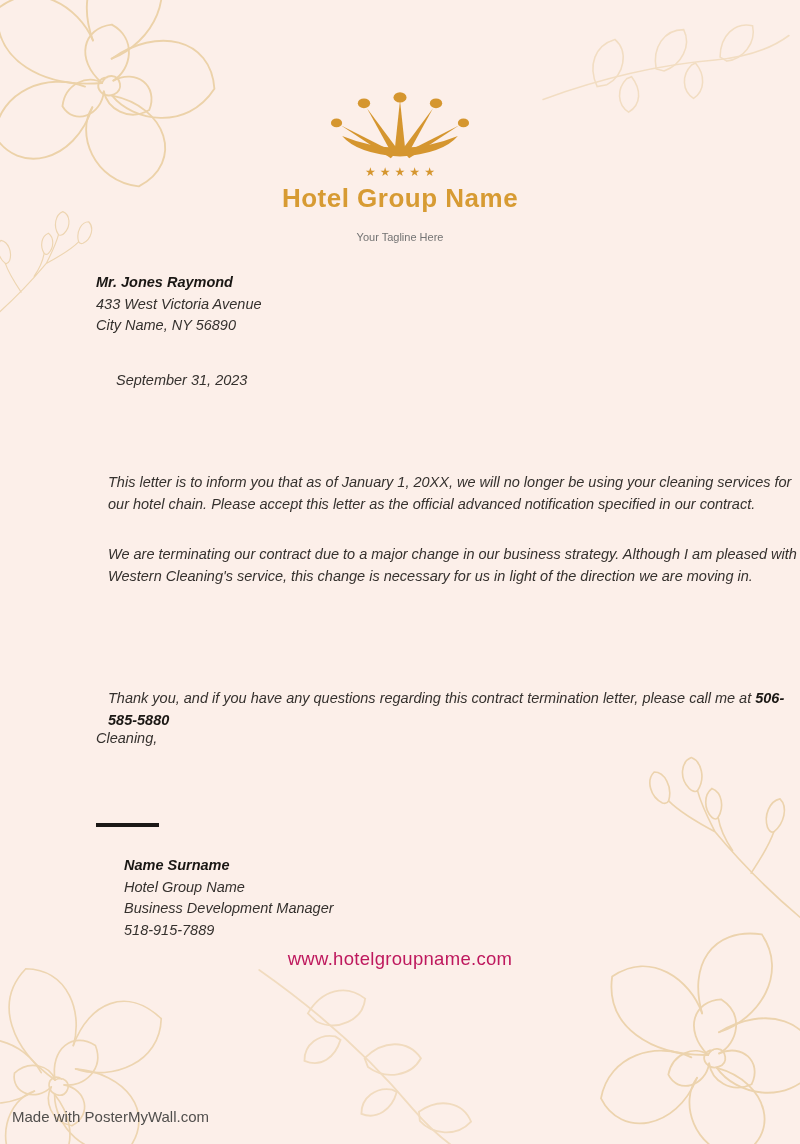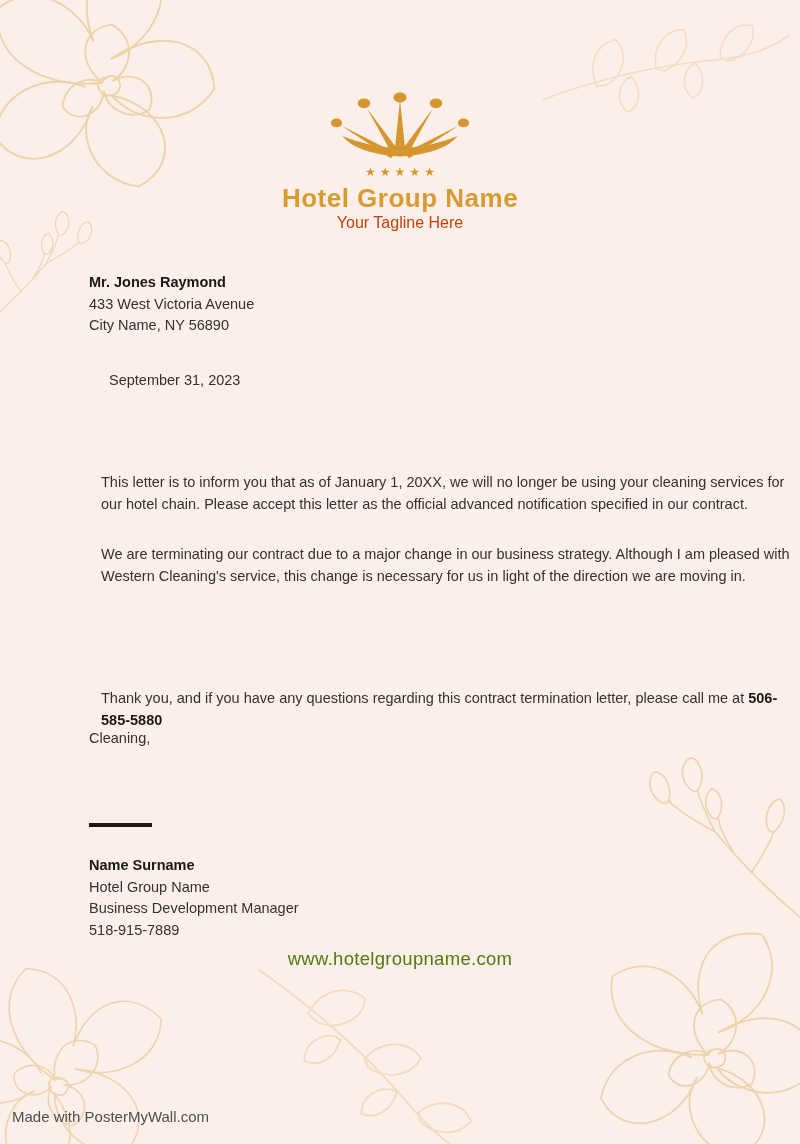--- a/index.html
+++ b/index.html
@@ -18,41 +18,41 @@
   .b-left{left:-22px;top:192px;width:115px;height:150px;opacity:.8;}
   .b-right{left:648px;top:742px;width:165px;height:190px;transform:scaleX(-1);opacity:.85;}
   .l-tr{left:532px;top:6px;width:268px;height:118px;opacity:.55;}
   .l-bc{left:225px;top:990px;width:300px;height:150px;transform:rotate(55deg);opacity:.6;}
 
   
   .header{position:absolute;left:0;right:0;top:90px;text-align:center;}
   .crown{width:140px;height:74px;display:block;margin:0 auto;}
   .stars{font-size:12px;letter-spacing:4px;color:#d5962f;line-height:14px;margin-top:1px;text-indent:4px;}
   .brand{margin:4px 0 0 0;font-size:26px;font-weight:700;color:#d79b33;letter-spacing:.5px;}
-  .tagline{font-size:16px;color:#c2410c;margin-top:0;}
+  .tagline{font-size:11px;color:#737373;margin-top:17px;}
 
   
   .letter{position:absolute;inset:0;font-size:14.5px;line-height:21.5px;color:#35312e;}
-  .letter .abs{position:absolute;left:89px;}
+  .letter .abs{position:absolute;left:96px;font-style:italic;}
   .bold{font-weight:700;color:#1a1714;}
   .recipient{top:272px;width:420px;}
   .date{top:370px;margin-left:20px;}
   .salutation{top:421px;font-weight:700;color:#1a1714;}
   .para{margin:12px;width:700px;}
   .p1{top:460px;}
   .p2{top:532px;}
   .p3{top:604px;}
   .p4{top:676px;}
   .closing{top:728px;}
   .sig-line{top:823px;width:63px;height:4px;background:#1b1816;}
-  .signature{top:855px;width:420px;}
+  .signature{top:855px;width:420px;margin-left:28px;}
 
   
   .website{position:absolute;left:0;right:0;top:948px;text-align:center;
-           font-size:18.5px;color:#4d7c0f;letter-spacing:.3px;}
+           font-size:18.5px;color:#be185d;letter-spacing:.3px;}
   .watermark{position:absolute;left:12px;top:1108px;font-size:15px;color:#514f4d;}
 </style>
 </head>
 <body>
 
 <svg width="0" height="0" style="position:absolute" aria-hidden="true">
   <defs>
     <symbol id="flower" viewBox="0 0 200 200">
       <g fill="none" stroke="currentColor" stroke-width="1.3" stroke-linecap="round">
         <path d="M100,100 C60,95 30,70 40,35 C70,20 95,45 100,70"></path>

